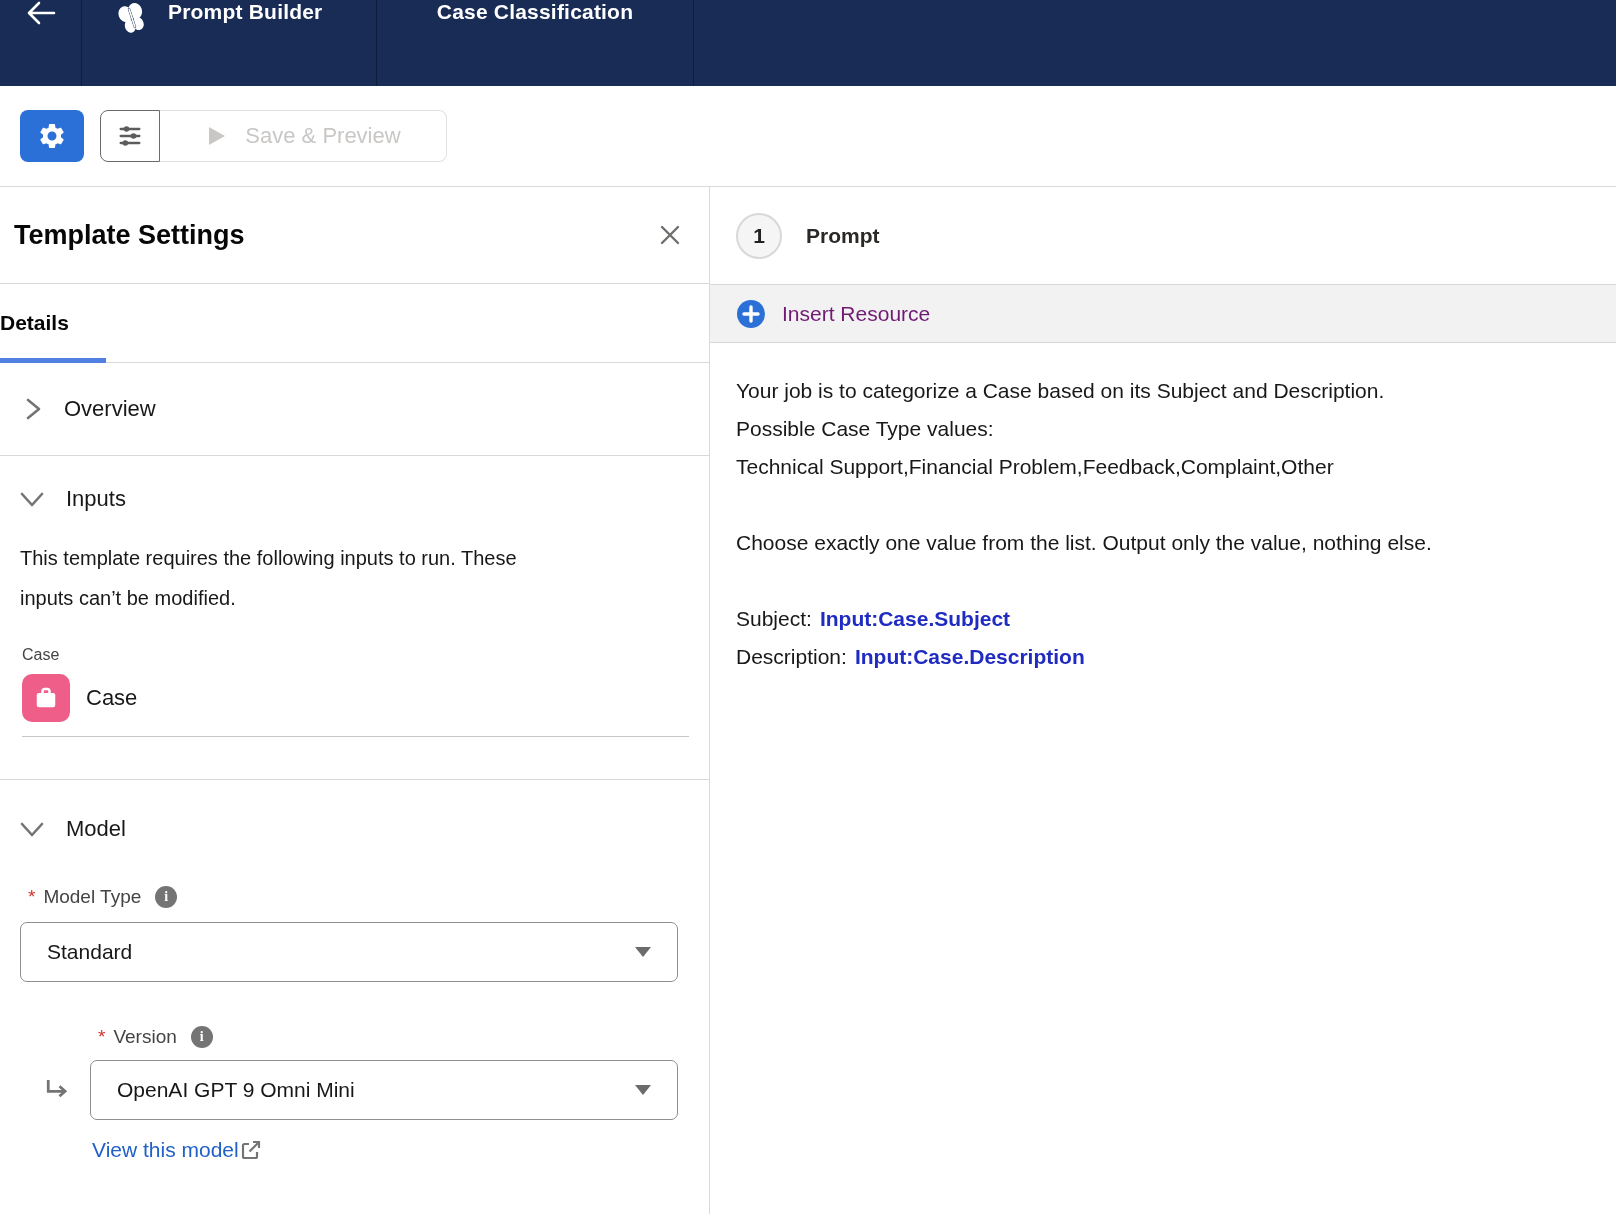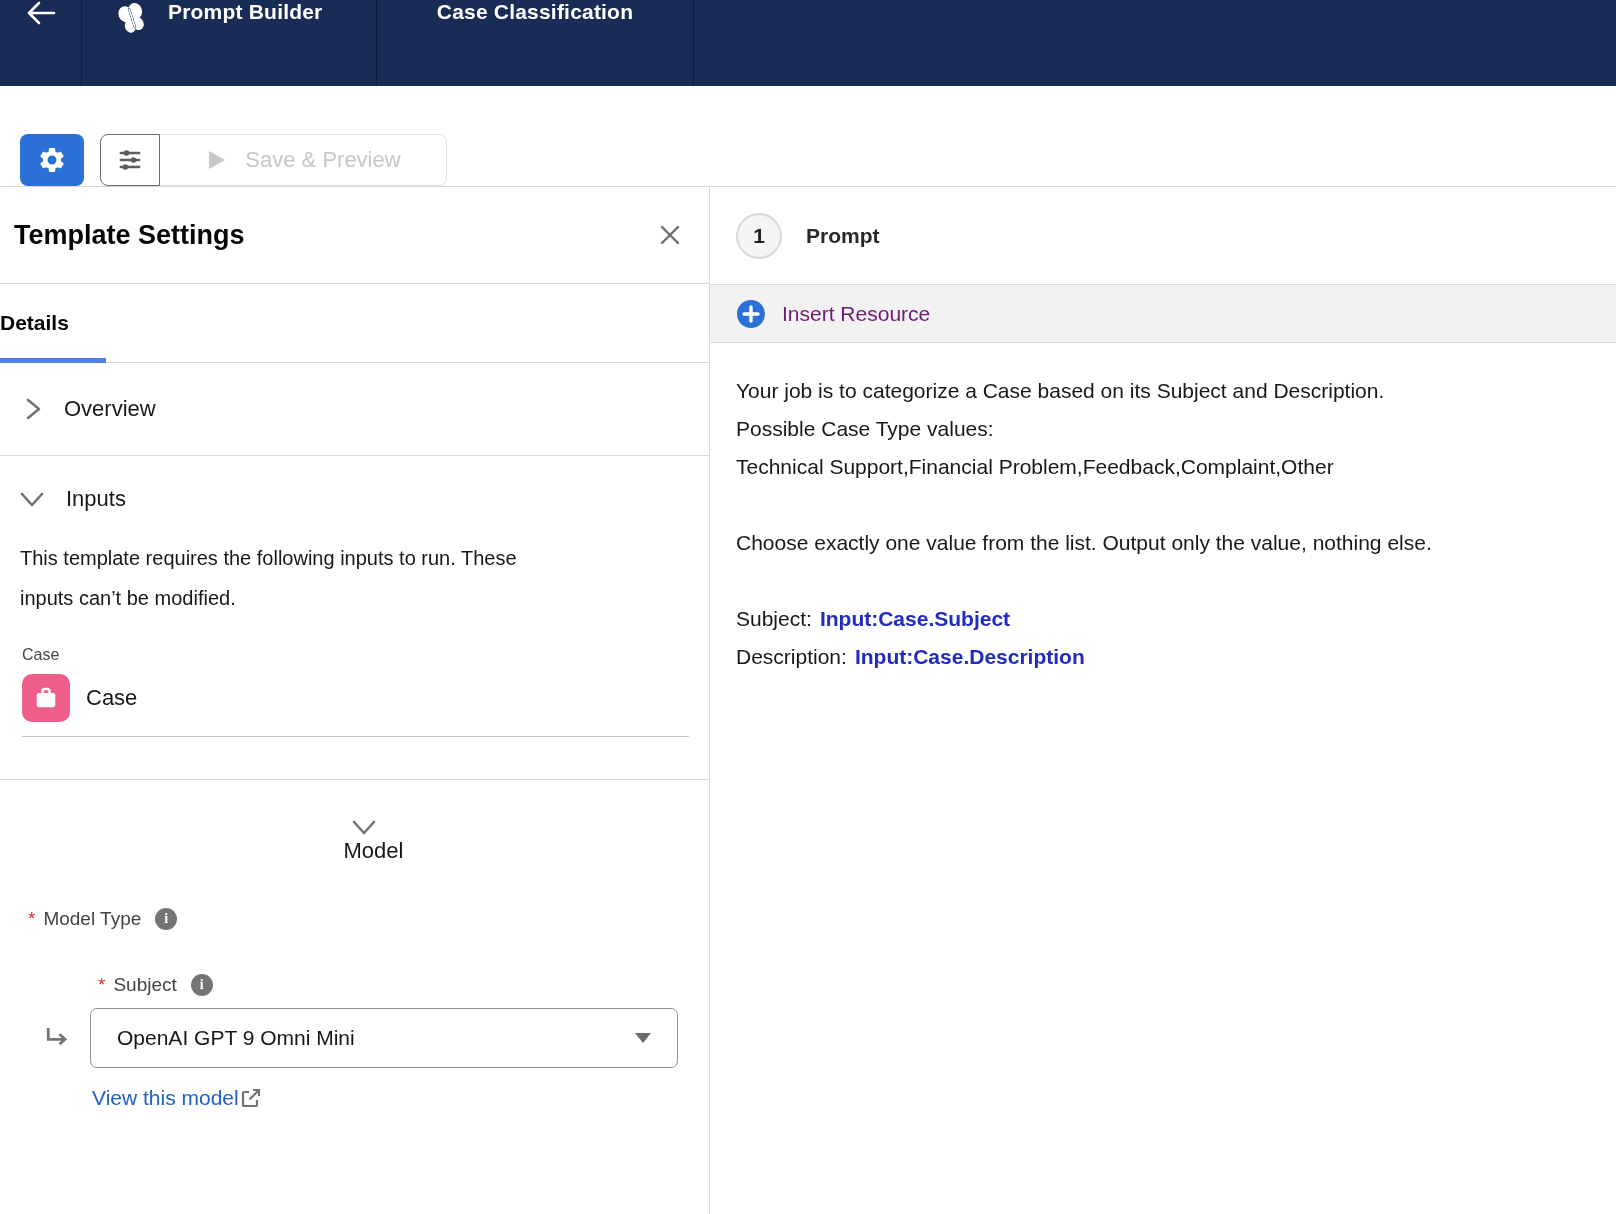--- a/index.html
+++ b/index.html
@@ -12,21 +12,21 @@
   .seg-back { width: 82px; justify-content: center; cursor: pointer; }
   .seg-brand { width: 295px; padding-left: 32px; gap: 18px; }
   .seg-template { width: 317px; justify-content: center; }
   .seg-version { padding-left: 36px; gap: 30px; border-right: none; cursor: pointer; }
   .topbar-text { color: #fff; font-size: 21px; font-weight: 600; letter-spacing: .2px; }
   .topbar-text.regular { font-weight: 400; }
   .back-arrow svg, .tb-chevron svg { display: block; }
 
   
   .toolbar { height: 101px; background: #fff; border-bottom: 1px solid #d9d9d9;
-    display: flex; align-items: flex-end; padding-left: 20px; }
+    display: flex; align-items: center; padding-left: 20px; }
   .gear-btn { width: 64px; height: 52px; border-radius: 8px; background: #2b70d7;
     display: flex; align-items: center; justify-content: center; border: none; cursor: pointer; }
   .btn-group { display: flex; margin-left: 16px; height: 52px; }
   .sliders-btn { width: 60px; border: 1px solid #6b6b6b; border-radius: 8px 0 0 8px;
     background: #fff; display: flex; align-items: center; justify-content: center; cursor: pointer; }
   .save-btn { width: 287px; border: 1px solid #e4e2e0; border-left: none; border-radius: 0 8px 8px 0;
     background: #fff; display: flex; align-items: center; justify-content: center; gap: 18px;
     color: #c9c7c5; font-size: 22px; cursor: default; }
 
   
@@ -53,21 +53,21 @@
   .inputs-desc { margin: 26px 20px 0 20px; width: 548px; font-size: 20px; line-height: 40px; color: #181818; }
   .input-obj-label { margin: 28px 0 0 22px; font-size: 16px; color: #444; }
   .input-obj-row { margin: 10px 20px 0 22px; display: flex; align-items: center;
     padding-bottom: 14px; border-bottom: 1px solid #c9c7c5; }
   .case-icon { width: 48px; height: 48px; border-radius: 10px; background: #ef5e88;
     display: flex; align-items: center; justify-content: center; flex: none; }
   .input-obj-value { font-size: 22px; margin-left: 16px; color: #181818; }
 
   .divider-full { height: 1px; background: #d9d9d9; margin-top: 42px; }
 
-  .model-head { padding: 36px 0 0 18px; flex-direction: column; }
+  .model-head { padding: 36px 0 0 18px; }
   .field-label { display: flex; align-items: center; gap: 8px; font-size: 19px; color: #444; }
   .field-label .req { color: #d0342c; font-size: 19px; }
   .info-icon { width: 22px; height: 22px; border-radius: 50%; background: #747474; color: #fff;
     font-size: 14px; font-weight: 700; display: inline-flex; align-items: center; justify-content: center;
     margin-left: 6px; font-family: "Liberation Serif", serif; }
   .lbl-modeltype { margin: 44px 0 0 28px; }
   .select-box { height: 60px; border: 1px solid #8f8f8f; border-radius: 7px; background: #fff;
     display: flex; align-items: center; justify-content: space-between; padding: 0 26px;
     font-size: 21px; color: #181818; cursor: pointer; }
   .sel-modeltype { margin: 14px 31px 0 20px; }
@@ -222,24 +222,28 @@
           </svg>
       </span>
       <span class="section-label">Model</span>
     </div>
 
     <div class="field-label lbl-modeltype">
       <span class="req">*</span>
       <span>Model Type</span>
       <span class="info-icon">i</span>
     </div>
+    <div class="select-box sel-modeltype">
+      <span>Standard</span>
+      <span class="sel-caret"></span>
+    </div>
 
     <div class="field-label lbl-models">
       <span class="req">*</span>
-      <span>Subject</span>
+      <span>Version</span>
       <span class="info-icon">i</span>
     </div>
     <div class="models-row">
       <span class="indent-arrow">
         <svg width="30" height="30" viewBox="0 0 24 24">
             <path d="M5 4 v9 h13 M14 9 l4.5 4 -4.5 4" stroke="#747474" stroke-width="2.2" fill="none" stroke-linejoin="miter"></path>
           </svg>
       </span>
       <div class="select-box sel-models">
         <span>OpenAI GPT 9 Omni Mini</span>

